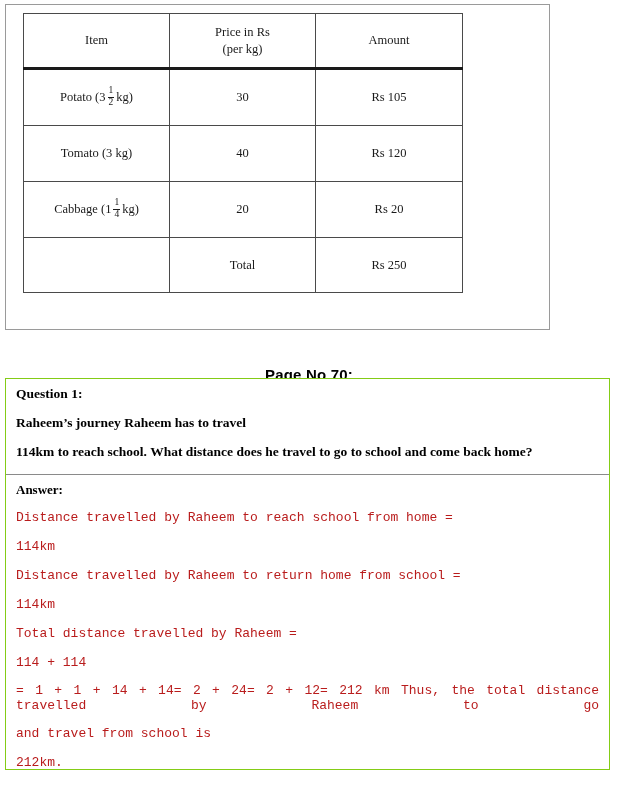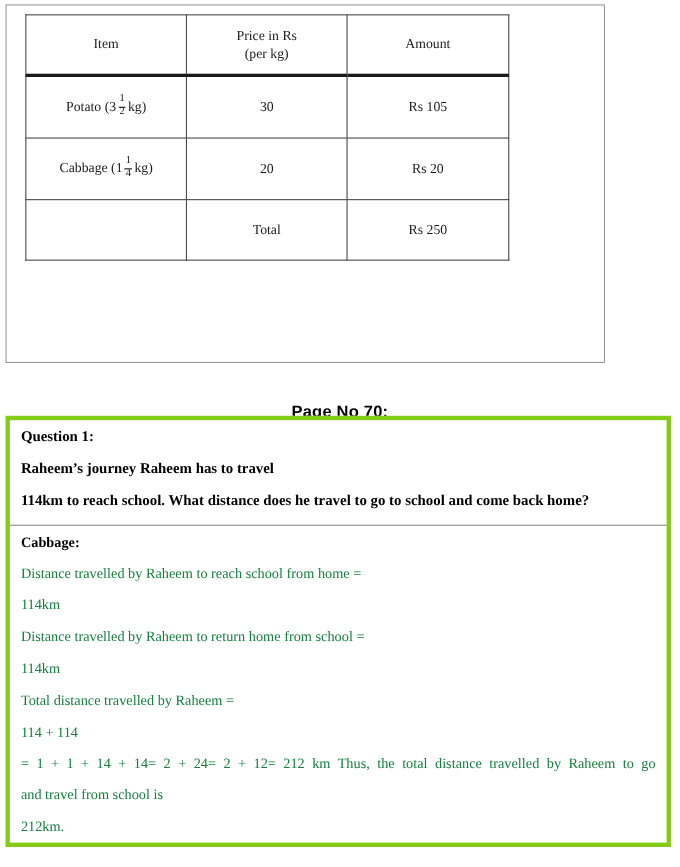--- a/index.html
+++ b/index.html
@@ -97,21 +97,21 @@
     margin-top: 19px;
   }
 
   
   .panel-qa {
     position: absolute;
     left: 5px;
     top: 378px;
     width: 605px;
     height: 392px;
-    border: 4px solid #84cc16;
+    border: 1px solid #84cc16;
     box-sizing: border-box;
     background: #fff;
   }
   .qa-question {
     border-bottom: 1px solid #8a8a8a;
     padding: 8px 10px 14px 10px;
   }
   .qa-answer {
     padding: 8px 10px 10px 10px;
   }
@@ -127,26 +127,26 @@
 
   .a-head {
     font-family: "Liberation Serif", "DejaVu Serif", serif;
     font-weight: bold;
     font-size: 13px;
     line-height: 1.1;
     margin: 0 0 14px 0;
     color: #000;
   }
   .a-line {
-    font-family: Liberation Serif, serif;
+    font-family: Liberation Mono, monospace;
     font-weight: normal;
     font-size: 13px;
     line-height: 1.15;
     margin: 0 0 14px 0;
-    color: #15803d;
+    color: #b91c1c;
   }
   .a-line.justify {
     text-align: justify;
     text-align-last: justify;
     margin-bottom: 13px;
   }
   .a-line:last-child { margin-bottom: 0; }
 </style>
 </head>
 <body>
@@ -166,20 +166,29 @@
       <tr class="row-body">
         <td class="col-item">
           <span class="cell-item-text">
             <span>Potato  (3</span><span class="frac"><span class="num">1</span><span class="bar"></span><span class="den">2</span></span><span>kg)</span>
           </span>
         </td>
         <td class="col-price">30</td>
         <td class="col-amount">Rs 105</td>
       </tr>
 
+      <tr class="row-body">
+        <td class="col-item">
+          <span class="cell-item-text">
+            <span>Tomato  (3 kg)</span>
+          </span>
+        </td>
+        <td class="col-price">40</td>
+        <td class="col-amount">Rs 120</td>
+      </tr>
 
       <tr class="row-body">
         <td class="col-item">
           <span class="cell-item-text">
             <span>Cabbage  (1</span><span class="frac"><span class="num">1</span><span class="bar"></span><span class="den">4</span></span><span>kg)</span>
           </span>
         </td>
         <td class="col-price">20</td>
         <td class="col-amount">Rs 20</td>
       </tr>
@@ -195,21 +204,21 @@
 
 <div class="page-heading">Page No 70:</div>
 
 <div class="panel-qa">
   <div class="qa-question">
     <p class="q-line">Question 1:</p>
     <p class="q-line">Raheem’s journey Raheem has to travel</p>
     <p class="q-line">114km to reach school. What distance does he travel to go to school and come back home?</p>
   </div>
   <div class="qa-answer">
-    <p class="a-head">Cabbage:</p>
+    <p class="a-head">Answer:</p>
     <p class="a-line">Distance travelled by Raheem to reach school from home =</p>
     <p class="a-line">114km</p>
     <p class="a-line">Distance travelled by Raheem to return home from school =</p>
     <p class="a-line">114km</p>
     <p class="a-line">Total distance travelled by Raheem =</p>
     <p class="a-line">114 + 114</p>
     <p class="a-line justify">= 1 + 1 + 14 + 14= 2 + 24= 2 + 12= 212 km Thus, the total distance travelled by Raheem to go</p>
     <p class="a-line">and travel from school is</p>
     <p class="a-line">212km.</p>
   </div>

